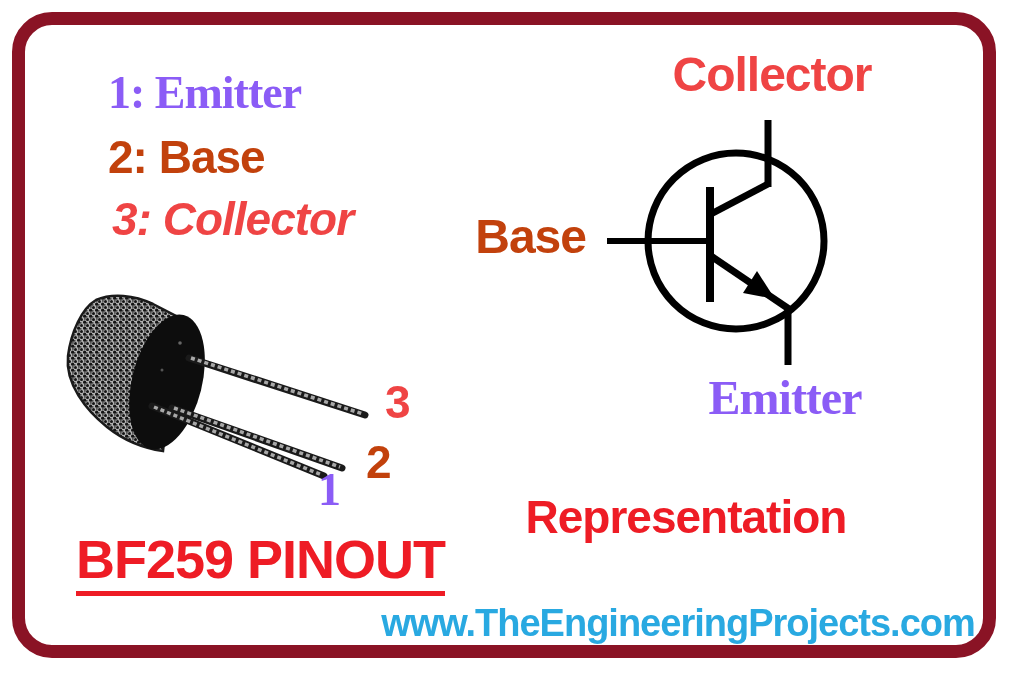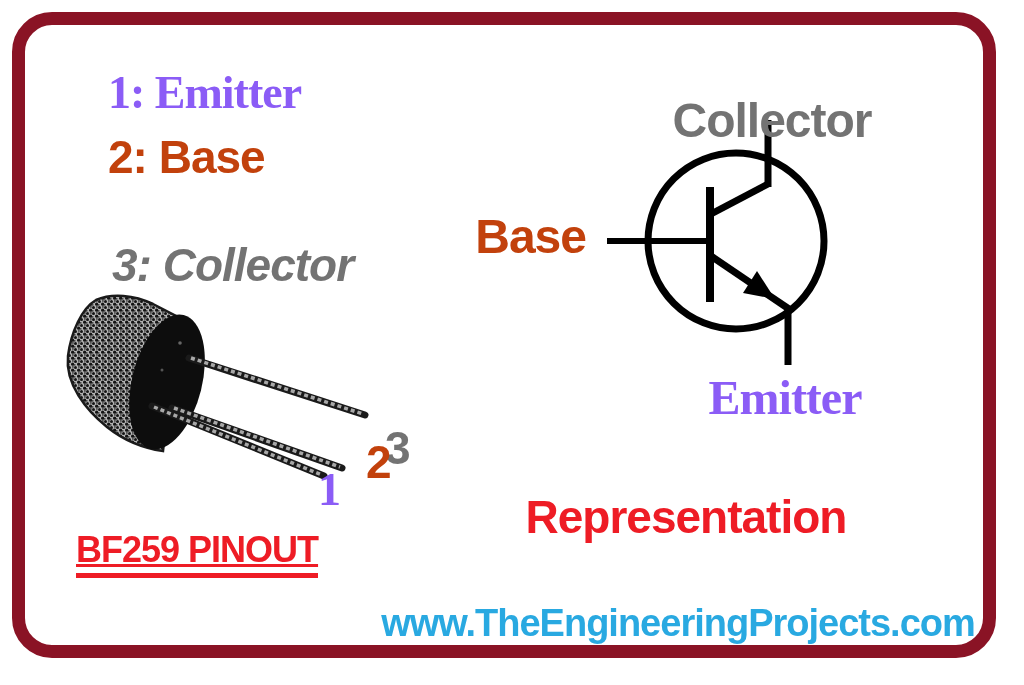--- a/index.html
+++ b/index.html
@@ -10,30 +10,30 @@
     font-weight:bold;
   }
   .frame{
     position:absolute;left:12px;top:12px;width:984px;height:646px;
     border:13px solid #8A1325;border-radius:40px;
     box-sizing:border-box;
   }
   .abs{position:absolute;line-height:1;white-space:nowrap;}
   .blue{color:#8b5cf6;font-family:Liberation Serif, serif;}
   .darkred{color:#c2410c;}
-  .green{color:#737373;margin-top:46px;}
+  .green{color:#ef4444;}
   .red{color:#EE1C25;}
   .skyblue{color:#29A9E1;text-align:right;}
   .legend-item{font-size:46px;letter-spacing:-1px;}
   .lead-num{font-size:46px;}
   .terminal{font-size:48px;letter-spacing:-1px;}
   .centered{transform:translateX(-50%);}
   .pinout-caption{
-    font-size:36px;letter-spacing:-1px;
-    border-bottom:5px solid #EE1C25;padding-bottom:5px;text-decoration:underline;
+    font-size:54px;letter-spacing:-1px;
+    border-bottom:5px solid #EE1C25;padding-bottom:5px;
   }
   .symbolic-caption{
     font-size:46px;letter-spacing:-1px;line-height:57px;text-align:center;
   }
   .website{font-size:38px;letter-spacing:-1px;}
   svg{position:absolute;overflow:visible;}
 </style>
 </head>
 <body>
 

